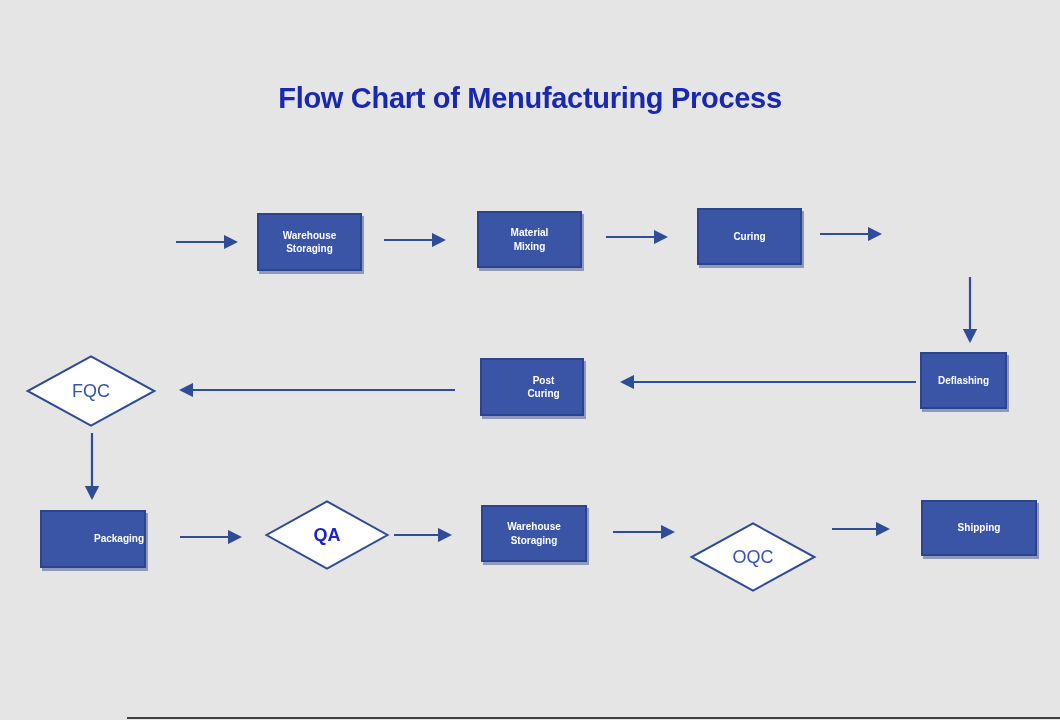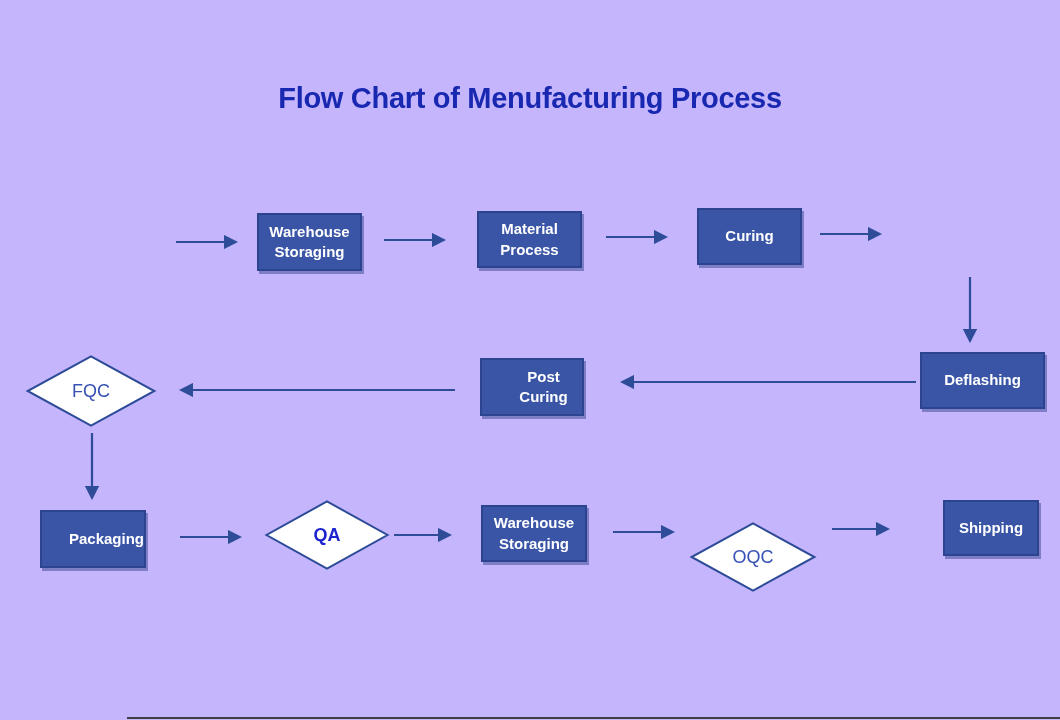--- a/index.html
+++ b/index.html
@@ -5,21 +5,21 @@
   html, body {
     margin: 0;
     padding: 0;
     background: #ffffff;
     font-family: "Liberation Sans", sans-serif;
   }
   .canvas {
     position: relative;
     width: 1060px;
     height: 720px;
-    background: #c4b5fd;
+    background: #e5e5e5;
     overflow: hidden;
   }
   .title {
     position: absolute;
     left: 0;
     right: 0;
     top: 82px;
     margin: 0;
     text-align: center;
     font-size: 29px;
@@ -42,21 +42,21 @@
     box-shadow: 2px 3px 0 rgba(40, 60, 130, 0.45);
     box-sizing: border-box;
     display: flex;
     align-items: center;
     justify-content: center;
     text-align: center;
   }
   .process .plabel {
     color: #ffffff;
     font-weight: bold;
-    font-size: 15px;
+    font-size: 10px;
     line-height: 1.35;
     white-space: pre-line;
   }
   .decision { background: transparent; }
   .decision svg.dshape {
     position: absolute;
     left: 0; top: 0;
     width: 100%; height: 100%;
   }
   .decision .dlabel {
@@ -70,28 +70,28 @@
   }
   .dlabel.bold   { font-weight: bold; color: #1d22cf; }
   .dlabel.light  { font-weight: normal; color: #3752b5; }
 
   
   #n-iqc     { left: 23px;  top: 206px; width: 130px; height: 76px; }
   #n-ws1     { left: 257px; top: 213px; width: 105px; height: 58px; }
   #n-mix     { left: 477px; top: 211px; width: 105px; height: 57px; }
   #n-curing  { left: 697px; top: 208px; width: 105px; height: 57px; }
   #n-ipqc    { left: 905px; top: 195px; width: 128px; height: 76px; }
-  #n-deflash { left: 920px; top: 352px; width: 125px; height: 57px; }
+  #n-deflash { left: 920px; top: 352px; width: 87px; height: 57px; }
   #n-post    { left: 480px; top: 358px; width: 104px; height: 58px; padding-left: 23px; }
   #n-fqc     { left: 25px;  top: 354px; width: 132px; height: 74px; }
   #n-pack    { left: 40px;  top: 510px; width: 106px; height: 58px; justify-content: flex-end; }
   #n-qa      { left: 264px; top: 499px; width: 126px; height: 72px; }
   #n-ws2     { left: 481px; top: 505px; width: 106px; height: 57px; }
   #n-oqc     { left: 689px; top: 521px; width: 128px; height: 72px; }
-  #n-ship    { left: 921px; top: 500px; width: 96px; height: 56px; margin-left: 22px; }
+  #n-ship    { left: 921px; top: 500px; width: 116px; height: 56px; }
 
   .bottom-line {
     position: absolute;
     left: 127px;
     top: 717px;
     width: 933px;
     height: 2px;
     background: #3f3f3f;
   }
 </style>
@@ -125,21 +125,21 @@
   </svg>
 
 
   <div class="node process" id="n-ws1">
     <span class="plabel">Warehouse
 Storaging</span>
   </div>
 
   <div class="node process" id="n-mix">
     <span class="plabel">Material
-Process</span>
+Mixing</span>
   </div>
 
   <div class="node process" id="n-curing">
     <span class="plabel">Curing</span>
   </div>
 
 
   <div class="node process" id="n-deflash">
     <span class="plabel">Deflashing</span>
   </div>

